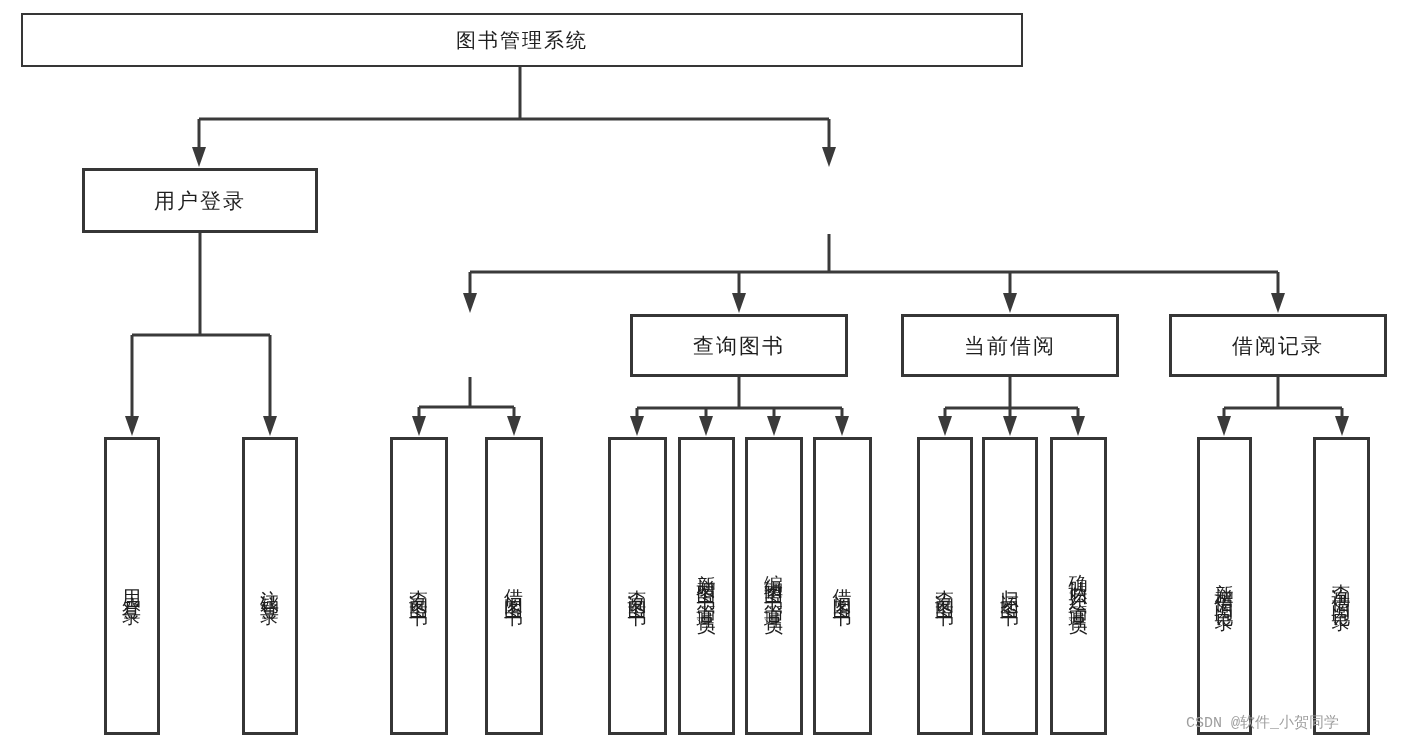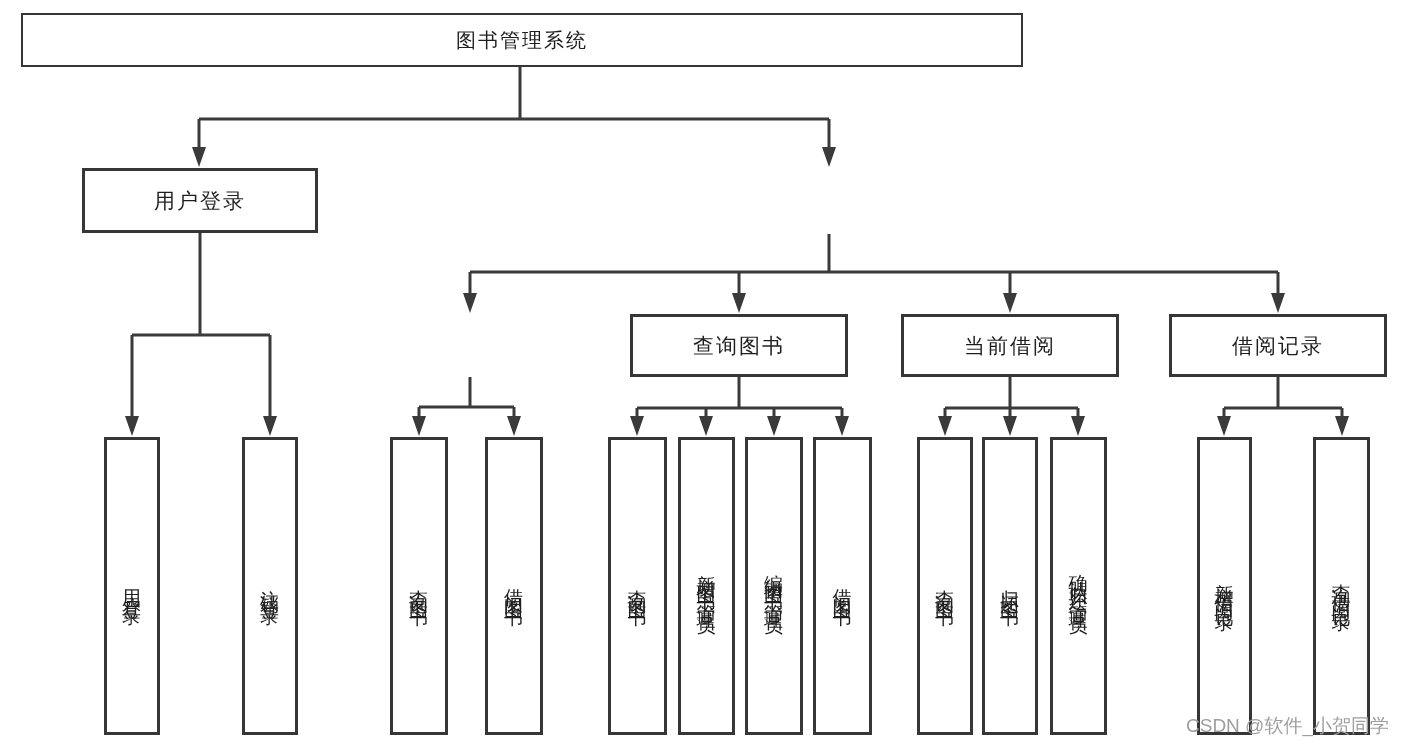--- a/index.html
+++ b/index.html
@@ -38,24 +38,25 @@
     writing-mode: vertical-rl;
     text-orientation: mixed;
     font-size: 19px;
     letter-spacing: 6px;
     line-height: 1;
   }
   .watermark {
     position: absolute;
     left: 1186px;
     top: 713px;
-    font-size: 19px;
+    font-size: 15px;
     color: #9e9e9e;
     white-space: nowrap;
     z-index: 10;
+    font-family: Liberation Mono, monospace;
   }
 </style>
 </head>
 <body>
 
 <div class="stage">
 
   <svg class="wires" viewBox="0 0 1405 747" xmlns="http://www.w3.org/2000/svg">
     <g stroke="#3a3a3a" stroke-width="3" fill="none">
 

